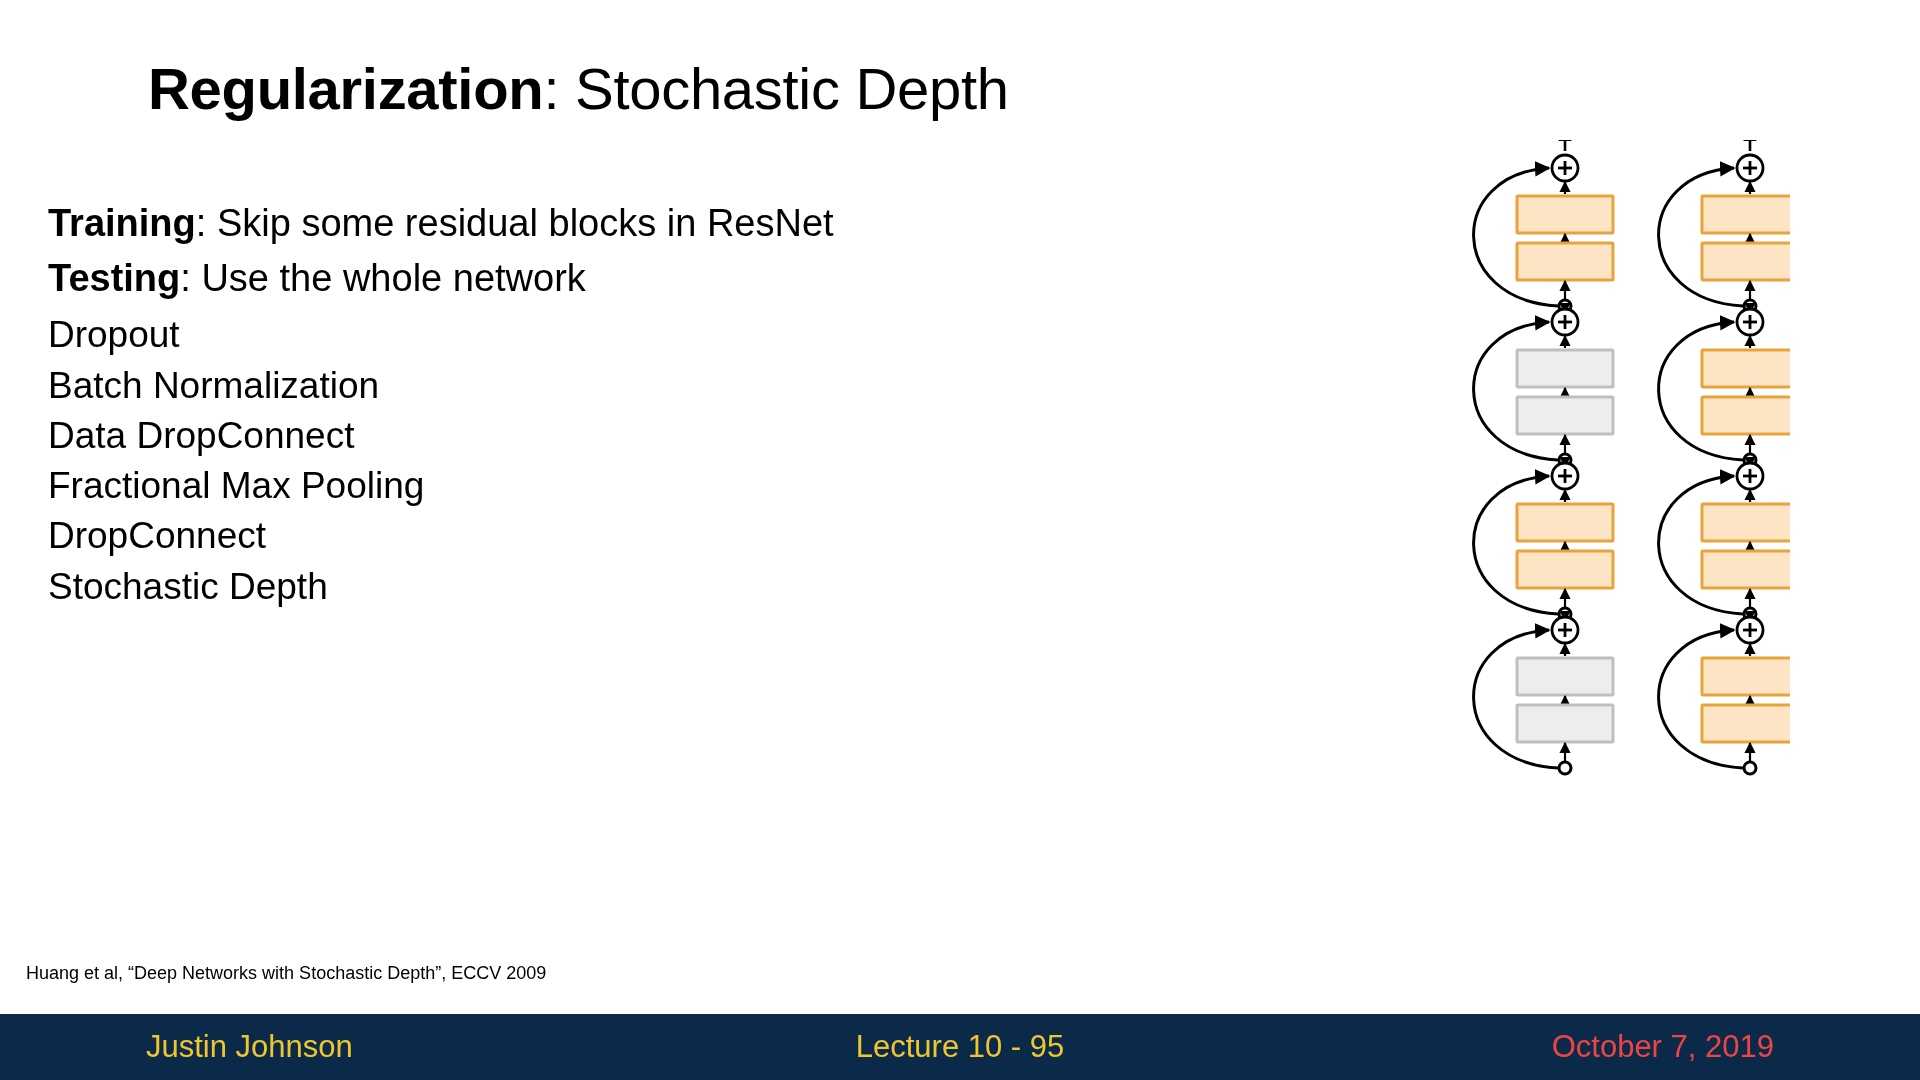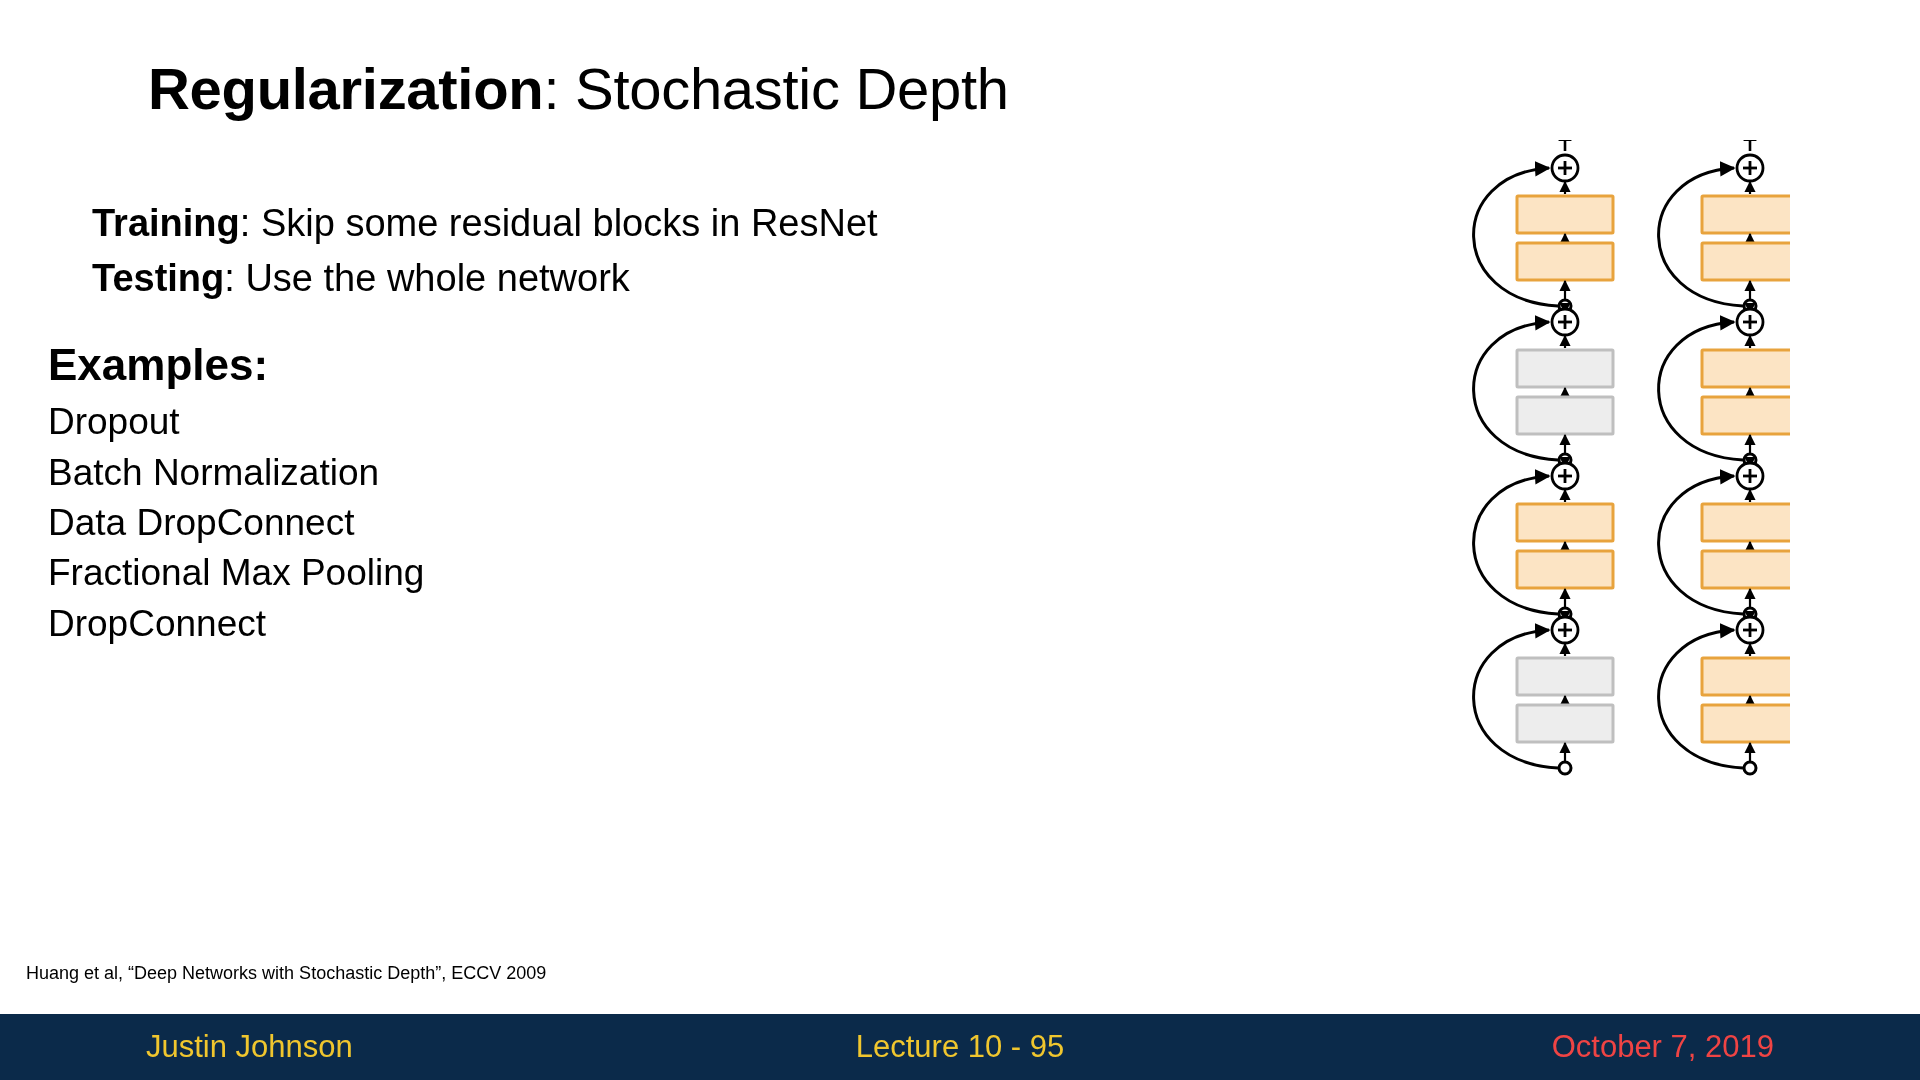--- a/index.html
+++ b/index.html
@@ -33,21 +33,20 @@
   #body-text {
     position: absolute;
     left: 48px;
     top: 196px;
     width: 1150px;
   }
   .lead-line {
     font-size: 38px;
     line-height: 1.45;
     white-space: nowrap;
-    margin-left: 44px;
   }
   .lead-line .bold { font-weight: bold; }
 
   #examples-heading {
     font-size: 44px;
     font-weight: bold;
     margin-top: 30px;
     line-height: 1.3;
   }
   #examples-list {
@@ -109,28 +108,28 @@
 <div id="body-text">
 
   <div class="lead-line">
     <span class="bold">Training</span><span>: Skip some residual blocks in ResNet</span>
   </div>
 
   <div class="lead-line">
     <span class="bold">Testing</span><span>: Use the whole network</span>
   </div>
 
-  <div id="examples-heading">Examples:</div>
 
   <ul id="examples-list">
     <li>Dropout</li>
     <li>Batch Normalization</li>
     <li>Data DropConnect</li>
     <li>Fractional Max Pooling</li>
     <li>DropConnect</li>
+    <li>Stochastic Depth</li>
   </ul>
 </div>
 
 <div id="citation">Huang et al, “Deep Networks with Stochastic Depth”, ECCV 2009</div>
 
 <div id="diagram">
   <svg id="diagram-svg" width="460" height="800" viewBox="0 0 460 800" xmlns="http://www.w3.org/2000/svg">
     <defs>
       <marker id="arrowhead" viewBox="0 0 10 10" refX="9" refY="5" markerWidth="5.2" markerHeight="5.2" orient="auto-start-reverse">
         <path d="M 0 0 L 10 5 L 0 10 z" fill="#000000"></path>

